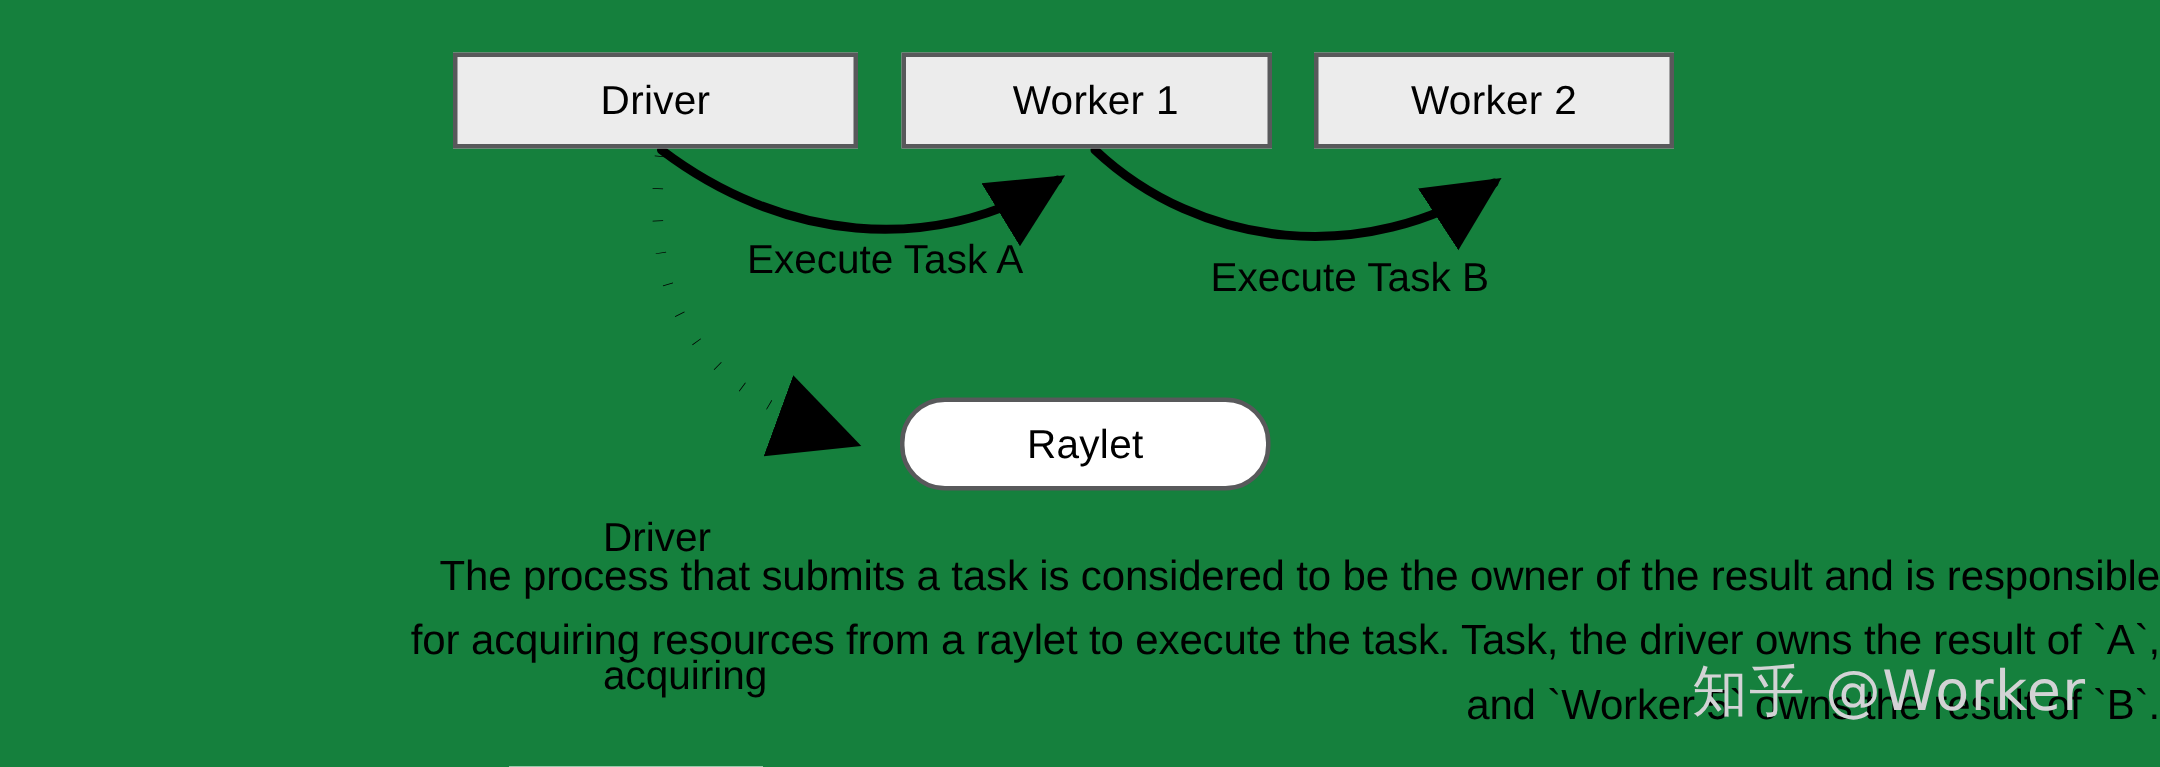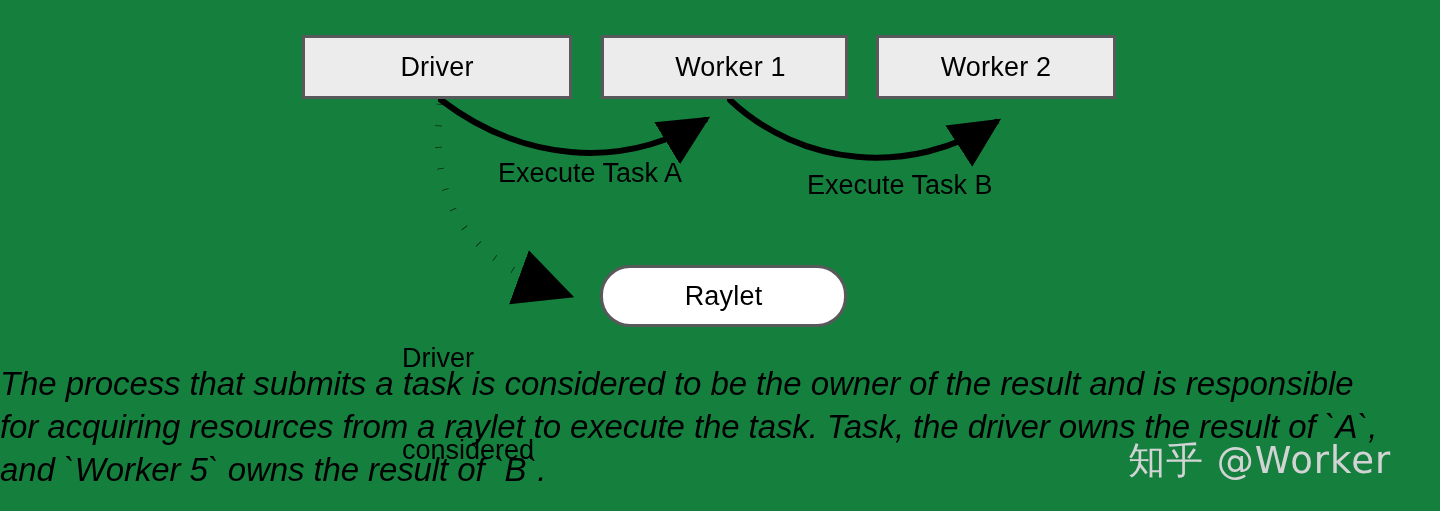--- a/index.html
+++ b/index.html
@@ -56,24 +56,23 @@
     width: 1440px;
     height: 511px;
     pointer-events: none;
   }
 
   #caption {
     position: absolute;
     left: 0;
     top: 362px;
     width: 1440px;
-    text-align: left;
+    text-align: right;
     font-family: "Liberation Sans Narrow", "Liberation Sans", sans-serif;
-    font-style: italic;
-    font-size: 33px;
+    font-size: 28px;
     line-height: 43px;
     color: #000000;
     letter-spacing: -0.1px;
   }
   #caption .cap-line { display: block; }
 
   #watermark {
     position: absolute;
     left: 1128px;
     top: 436px;
@@ -121,21 +120,21 @@
   <div class="node-box node-fill-white" id="box-raylet">
     <span>Raylet</span>
   </div>
 
   <div class="edge-label" id="label-task-a">Execute Task A</div>
 
   <div class="edge-label" id="label-task-b">Execute Task B</div>
 
   <div class="edge-label" id="label-request">
     <div>Driver</div>
-    <div>considered</div>
+    <div>acquiring</div>
   </div>
 
   <div id="caption">
     <span class="cap-line">The process that submits a task is considered to be the owner of the result and is responsible</span>
     <span class="cap-line">for acquiring resources from a raylet to execute the task. Task, the driver owns the result of `A`,</span>
     <span class="cap-line">and `Worker 5` owns the result of `B`.</span>
   </div>
 
   <div id="watermark">知乎 @Worker</div>
 

